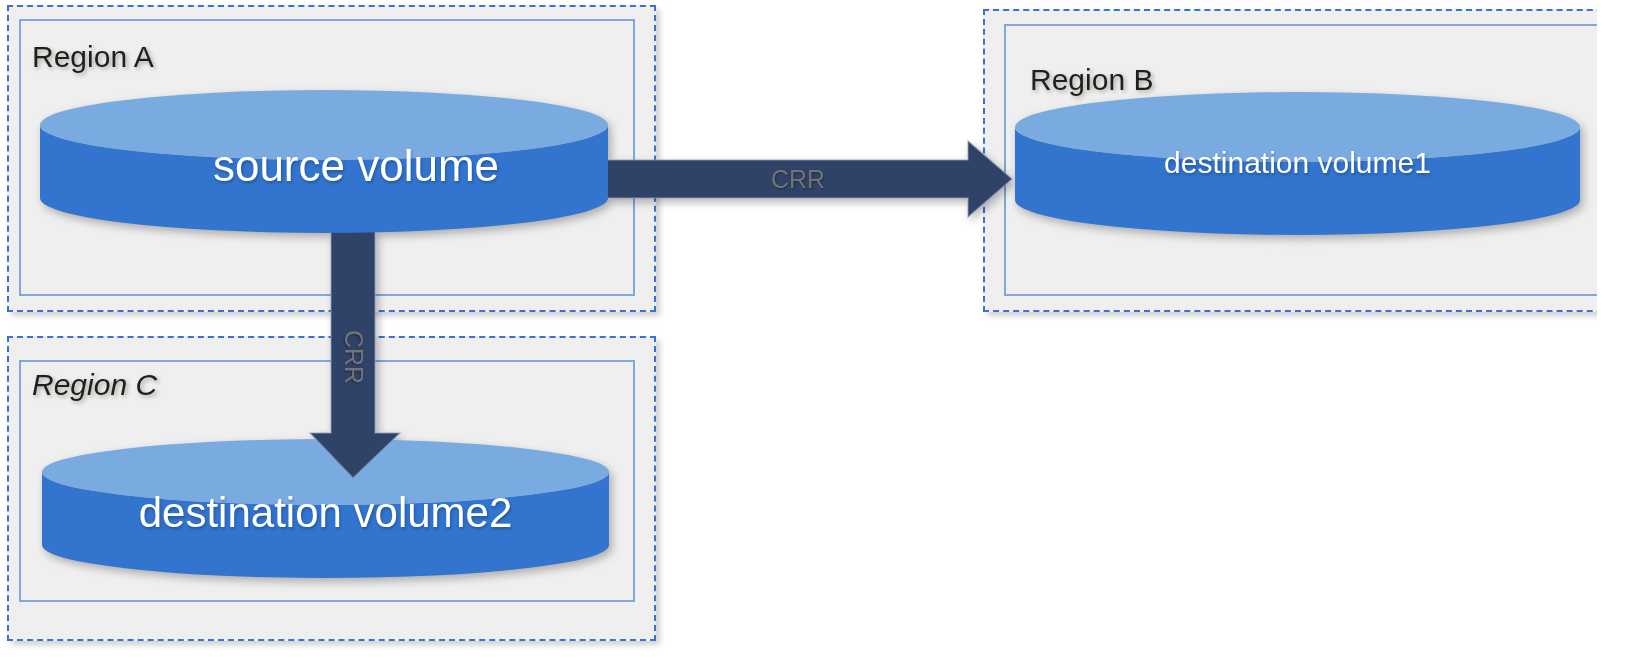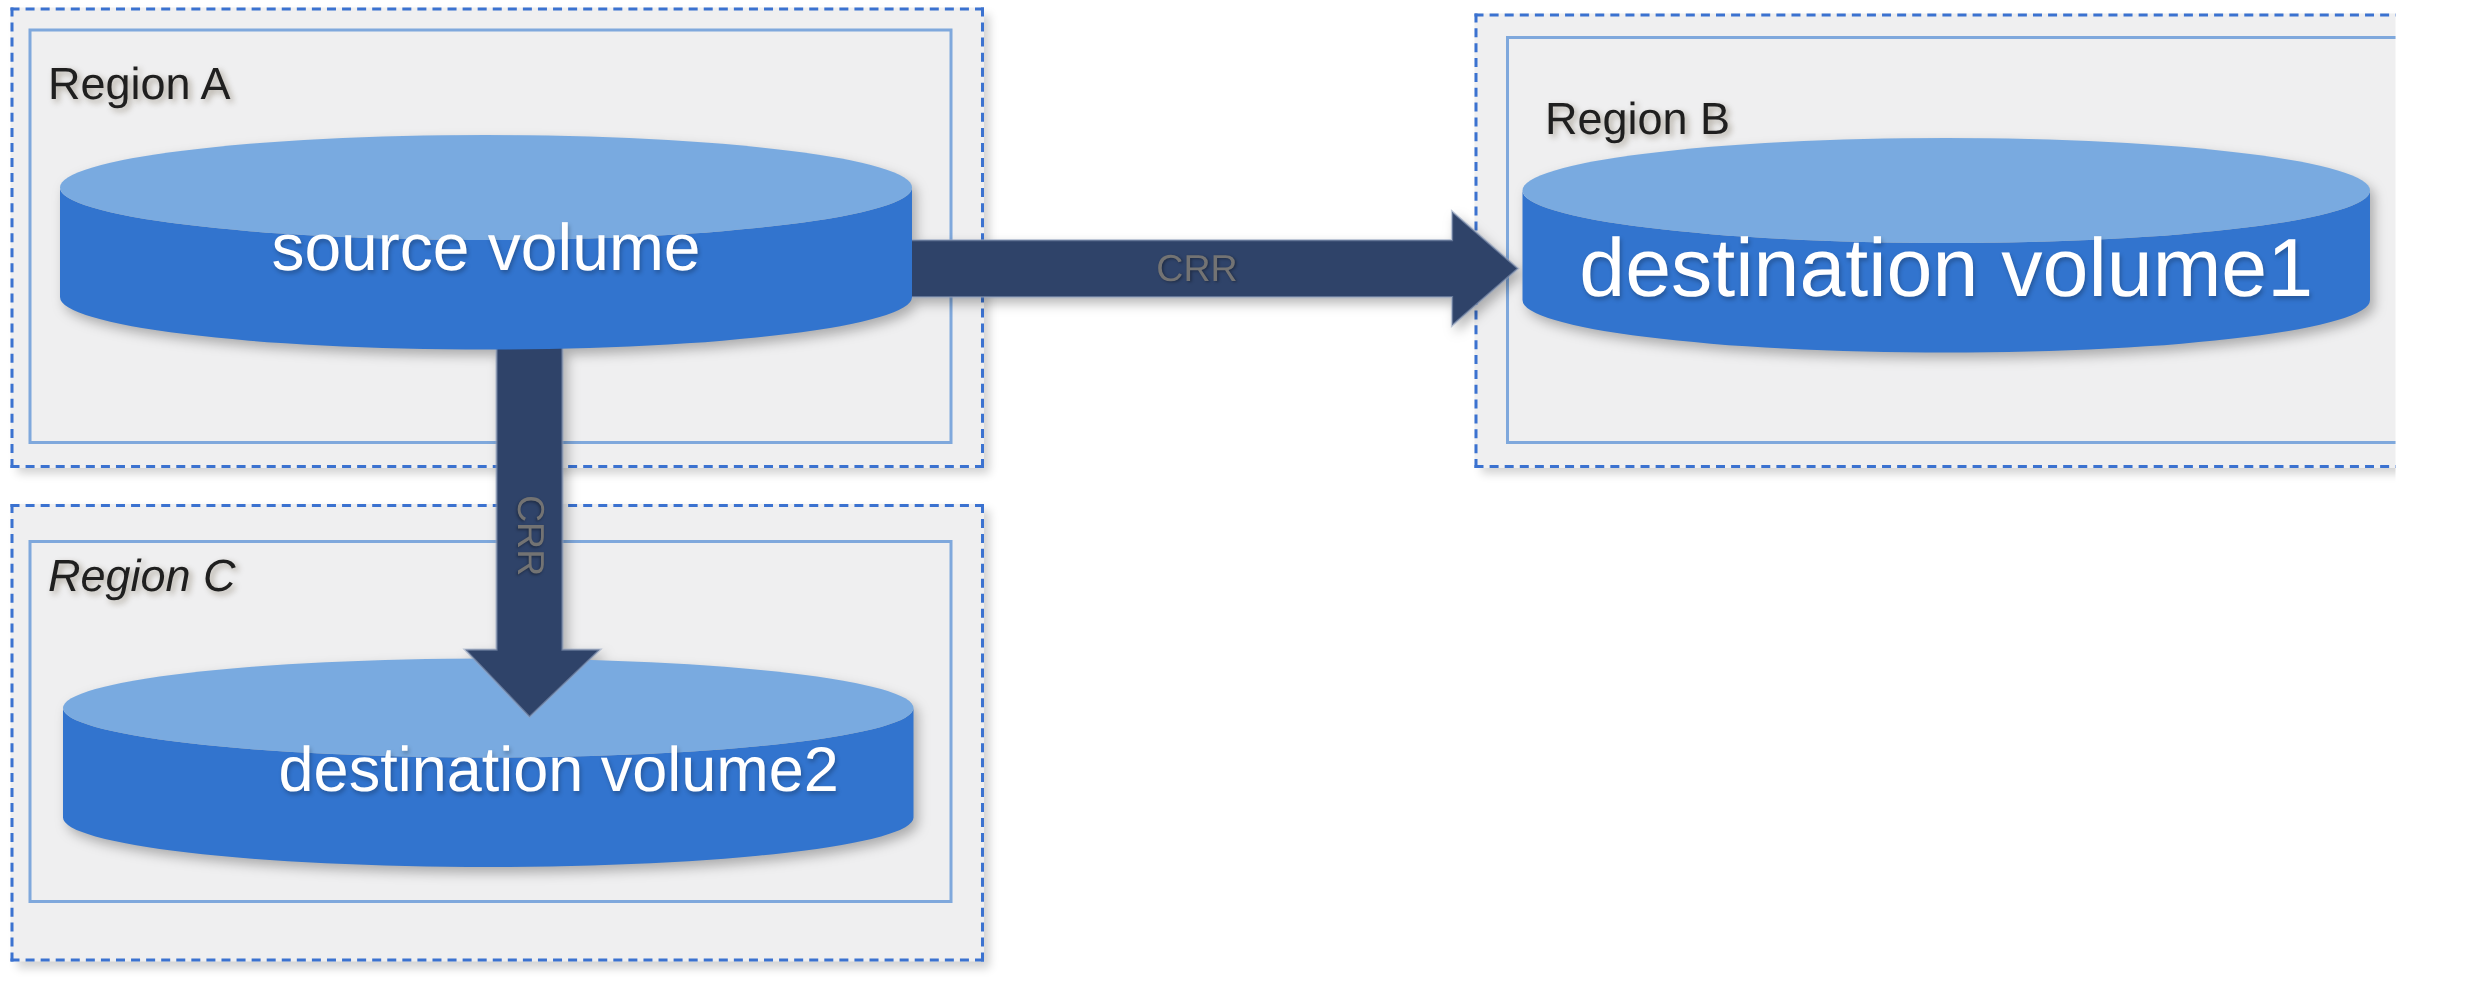--- a/index.html
+++ b/index.html
@@ -48,23 +48,23 @@
     left: 0; top: 0;
     filter: drop-shadow(3px 4px 4px rgba(0,0,0,0.28));
   }
   .vol-label {
     position: absolute;
     color: #ffffff;
     text-align: center;
     white-space: nowrap;
     text-shadow: 1px 2px 3px rgba(0,0,0,0.25);
   }
-  #label-source { left: 40px;   top: 141px; width: 568px; font-size: 44px; }
-  #label-dest1  { left: 1015px; top: 146px; width: 565px; font-size: 55px; }
-  #label-dest2  { left: 42px;   top: 489px; width: 567px; font-size: 42px; margin-left: 47px; }
+  #label-source { left: 40px;   top: 141px; width: 568px; font-size: 44px; padding-left: 32px; }
+  #label-dest1  { left: 1015px; top: 146px; width: 565px; font-size: 30px; }
+  #label-dest2  { left: 42px;   top: 489px; width: 567px; font-size: 42px; }
   .crr-label {
     position: absolute;
     color: #737373;
     font-size: 25px;
     text-shadow: 1px 1px 2px rgba(0,0,0,0.35);
   }
   .crr-h {
     left: 698px; top: 164px; width: 200px; height: 30px;
     display: flex; align-items: center; justify-content: center;
   }

